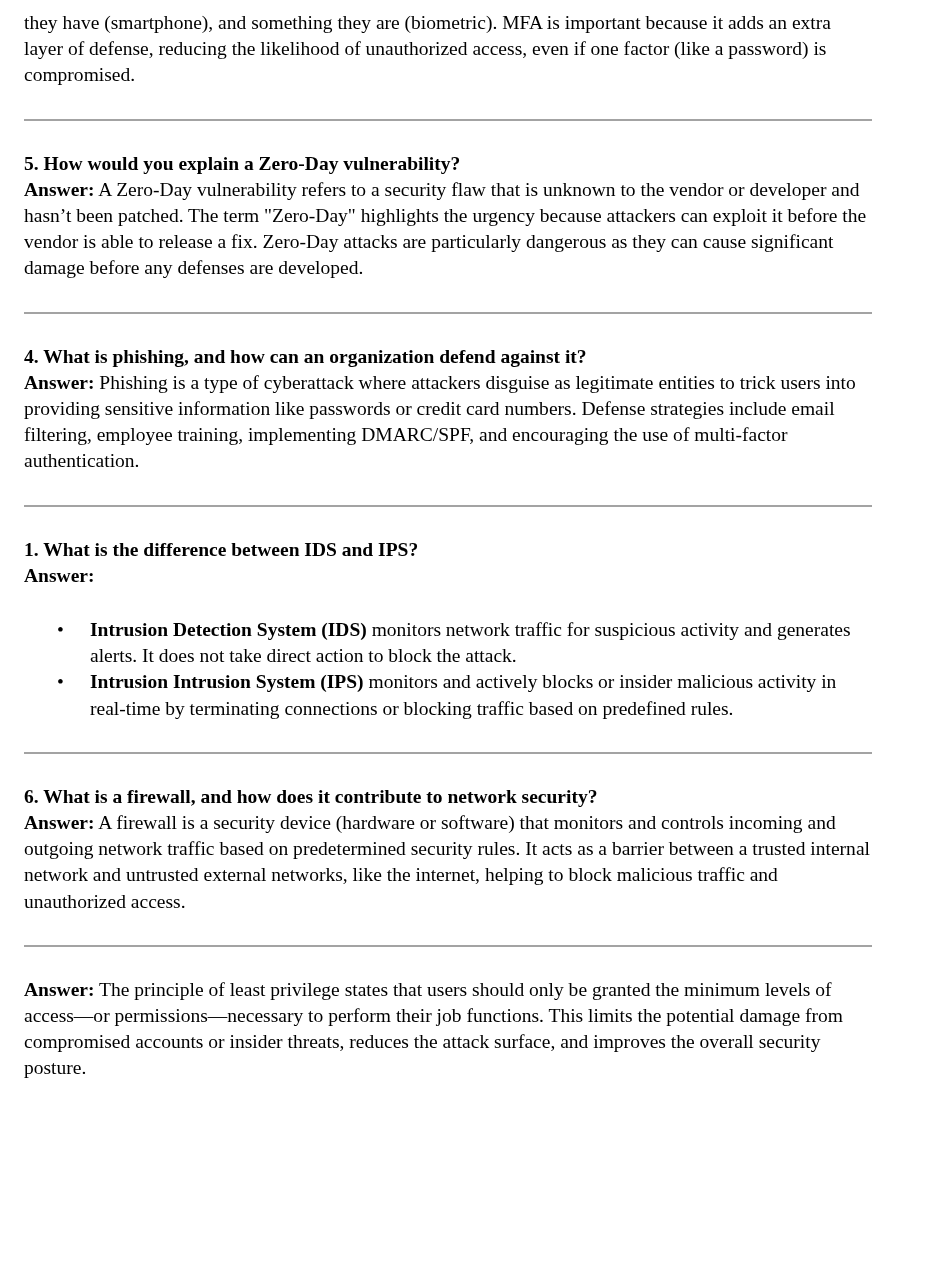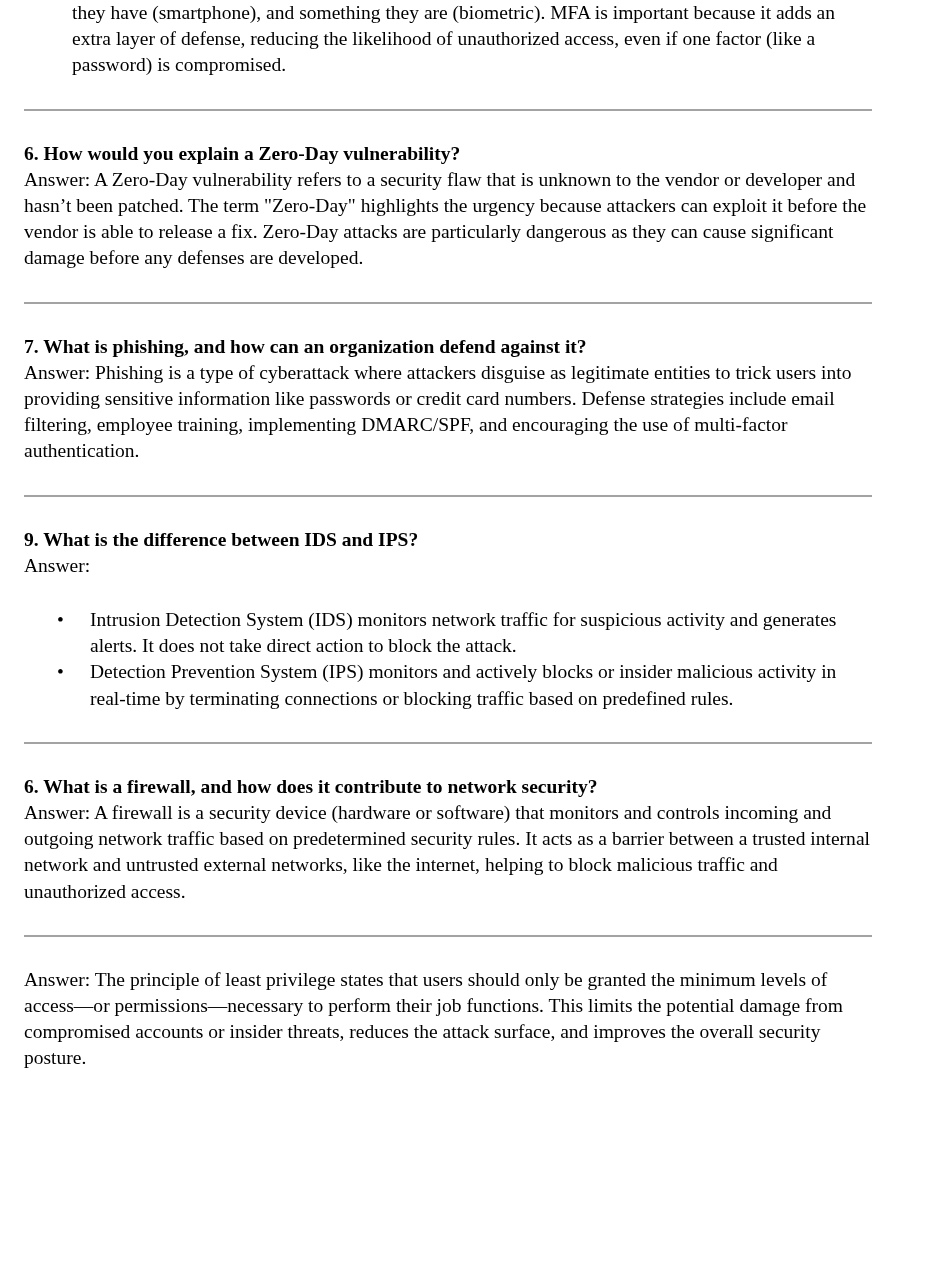--- a/index.html
+++ b/index.html
@@ -30,36 +30,36 @@
     width: 848px;
   }
   .para {
     font-size: 19.5px;
     line-height: 26.2px;
     text-align: left;
     margin: 0;
     letter-spacing: 0.01px;
   }
   .lead-para {
-    margin-left: 48px;
+    padding-top: 10px;
   }
   .qa-block {
     margin: 0;
   }
   .q-heading {
     font-size: 19.5px;
     line-height: 26.2px;
     font-weight: bold;
     margin: 0;
   }
   .answer-label {
-    font-weight: normal;
+    font-weight: bold;
   }
   .bold-term {
-    font-weight: normal;
+    font-weight: bold;
   }
   .divider {
     width: 848px;
     height: 0;
     border: 0;
     border-top: 2px solid #a3a3a3;
     margin: 0;
     padding: 0;
     background: transparent;
   }
@@ -93,50 +93,50 @@
 
     <p class="para lead-para">they have (smartphone), and something they are (biometric). MFA is important because it adds an extra layer of defense, reducing the likelihood of unauthorized access, even if one factor (like a password) is compromised.</p>
 
     <div class="spacer-lg"></div>
 
     <hr class="divider">
 
     <div class="spacer-lg"></div>
 
     <div class="qa-block">
-      <div class="q-heading">6. How would you explain a Zero-Day vulnerability?</div>
+      <div class="q-heading">5. How would you explain a Zero-Day vulnerability?</div>
       <p class="para"><span class="answer-label">Answer:</span><span> A Zero-Day vulnerability refers to a security flaw that is unknown to the vendor or developer and hasn’t been patched. The term "Zero-Day" highlights the urgency because attackers can exploit it before the vendor is able to release a fix. Zero-Day attacks are particularly dangerous as they can cause significant damage before any defenses are developed.</span></p>
     </div>
 
     <div class="spacer-lg"></div>
 
     <hr class="divider">
 
     <div class="spacer-lg"></div>
 
     <div class="qa-block">
-      <div class="q-heading">7. What is phishing, and how can an organization defend against it?</div>
+      <div class="q-heading">4. What is phishing, and how can an organization defend against it?</div>
       <p class="para"><span class="answer-label">Answer:</span><span> Phishing is a type of cyberattack where attackers disguise as legitimate entities to trick users into providing sensitive information like passwords or credit card numbers. Defense strategies include email filtering, employee training, implementing DMARC/SPF, and encouraging the use of multi-factor authentication.</span></p>
     </div>
 
     <div class="spacer-lg"></div>
 
     <hr class="divider">
 
     <div class="spacer-lg"></div>
 
     <div class="qa-block">
-      <div class="q-heading">9. What is the difference between IDS and IPS?</div>
+      <div class="q-heading">1. What is the difference between IDS and IPS?</div>
       <p class="para"><span class="answer-label">Answer:</span><span></span></p>
 
       <div class="pre-bullet-gap"></div>
 
       <ul class="bullets">
         <li><span class="bullet-dot">•</span><span class="bold-term">Intrusion Detection System (IDS)</span><span> monitors network traffic for suspicious activity and generates alerts. It does not take direct action to block the attack.</span></li>
-        <li><span class="bullet-dot">•</span><span class="bold-term">Detection Prevention System (IPS)</span><span> monitors and actively blocks or insider malicious activity in real-time by terminating connections or blocking traffic based on predefined rules.</span></li>
+        <li><span class="bullet-dot">•</span><span class="bold-term">Intrusion Intrusion System (IPS)</span><span> monitors and actively blocks or insider malicious activity in real-time by terminating connections or blocking traffic based on predefined rules.</span></li>
       </ul>
     </div>
 
     <div class="spacer-lg"></div>
 
     <hr class="divider">
 
     <div class="spacer-lg"></div>
 
     <div class="qa-block">

